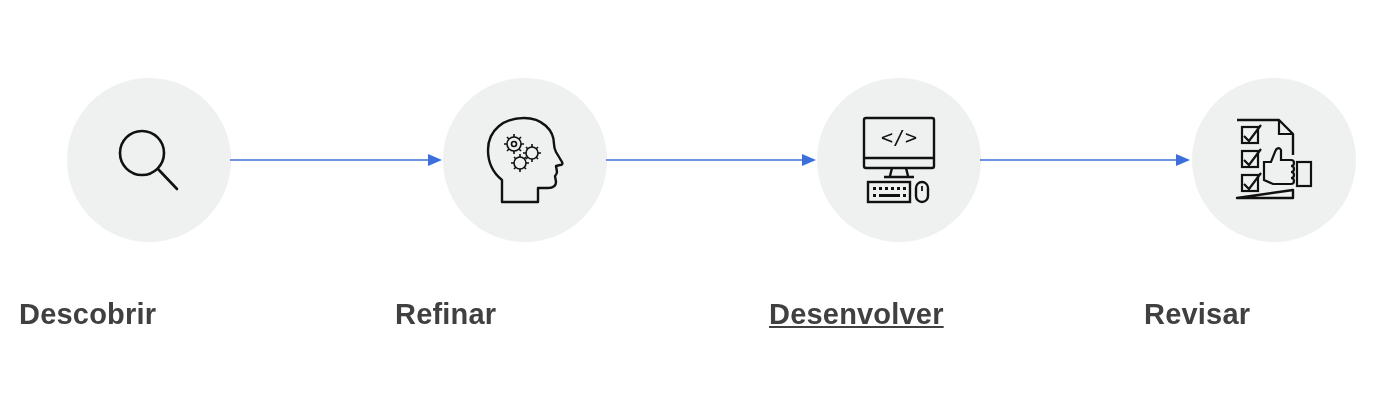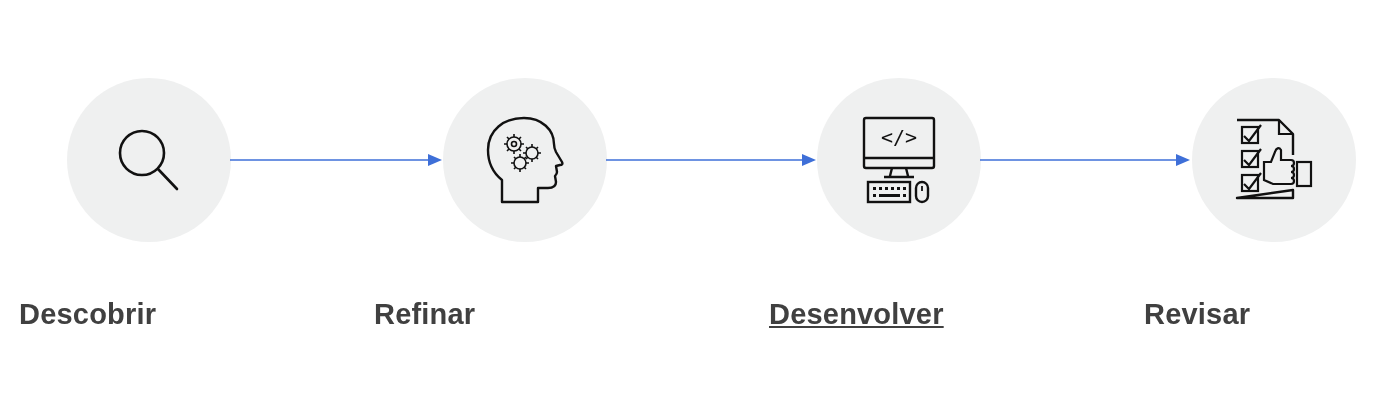--- a/index.html
+++ b/index.html
@@ -32,21 +32,21 @@
       <circle cx="34" cy="34" r="7"></circle>
       <circle cx="34" cy="34" r="2.5"></circle>
       <path d="M34 24 v3 M34 41 v3 M24 34 h3 M41 34 h3 M27 27 l2 2 M39 39 l2 2 M27 41 l2 -2 M39 29 l2 -2"></path>
       <circle cx="52" cy="43" r="6"></circle>
       <path d="M52 34 v3 M52 49 v3 M43 43 h3 M58 43 h3 M46 37 l2 2 M56 47 l2 2 M46 49 l2 -2 M56 39 l2 -2"></path>
       <circle cx="40" cy="53" r="6"></circle>
       <path d="M40 44 v3 M40 59 v3 M31 53 h3 M46 53 h3 M34 47 l2 2 M44 57 l2 2 M34 59 l2 -2 M44 49 l2 -2"></path>
     </g>
   </svg>
 </div>
-<div class="label" style="left:374px;">Refinar</div>
+<div class="label" style="left:395px;">Refinar</div>
 
 <svg class="arrow" style="left:606px;" width="212" height="16" viewBox="0 0 212 16">
   <line x1="0" y1="8" x2="198" y2="8" stroke="#3e6fd8" stroke-width="1.6"></line>
   <polygon points="196,2 210,8 196,14" fill="#3e6fd8"></polygon>
 </svg>
 
 <div class="step" style="left:817px;">
   <svg width="90" height="100" viewBox="0 0 90 100">
     <rect x="10" y="8" width="70" height="50" rx="2" fill="none" stroke="#111" stroke-width="2.4"></rect>
     <line x1="10" y1="48" x2="80" y2="48" stroke="#111" stroke-width="2.4"></line>

